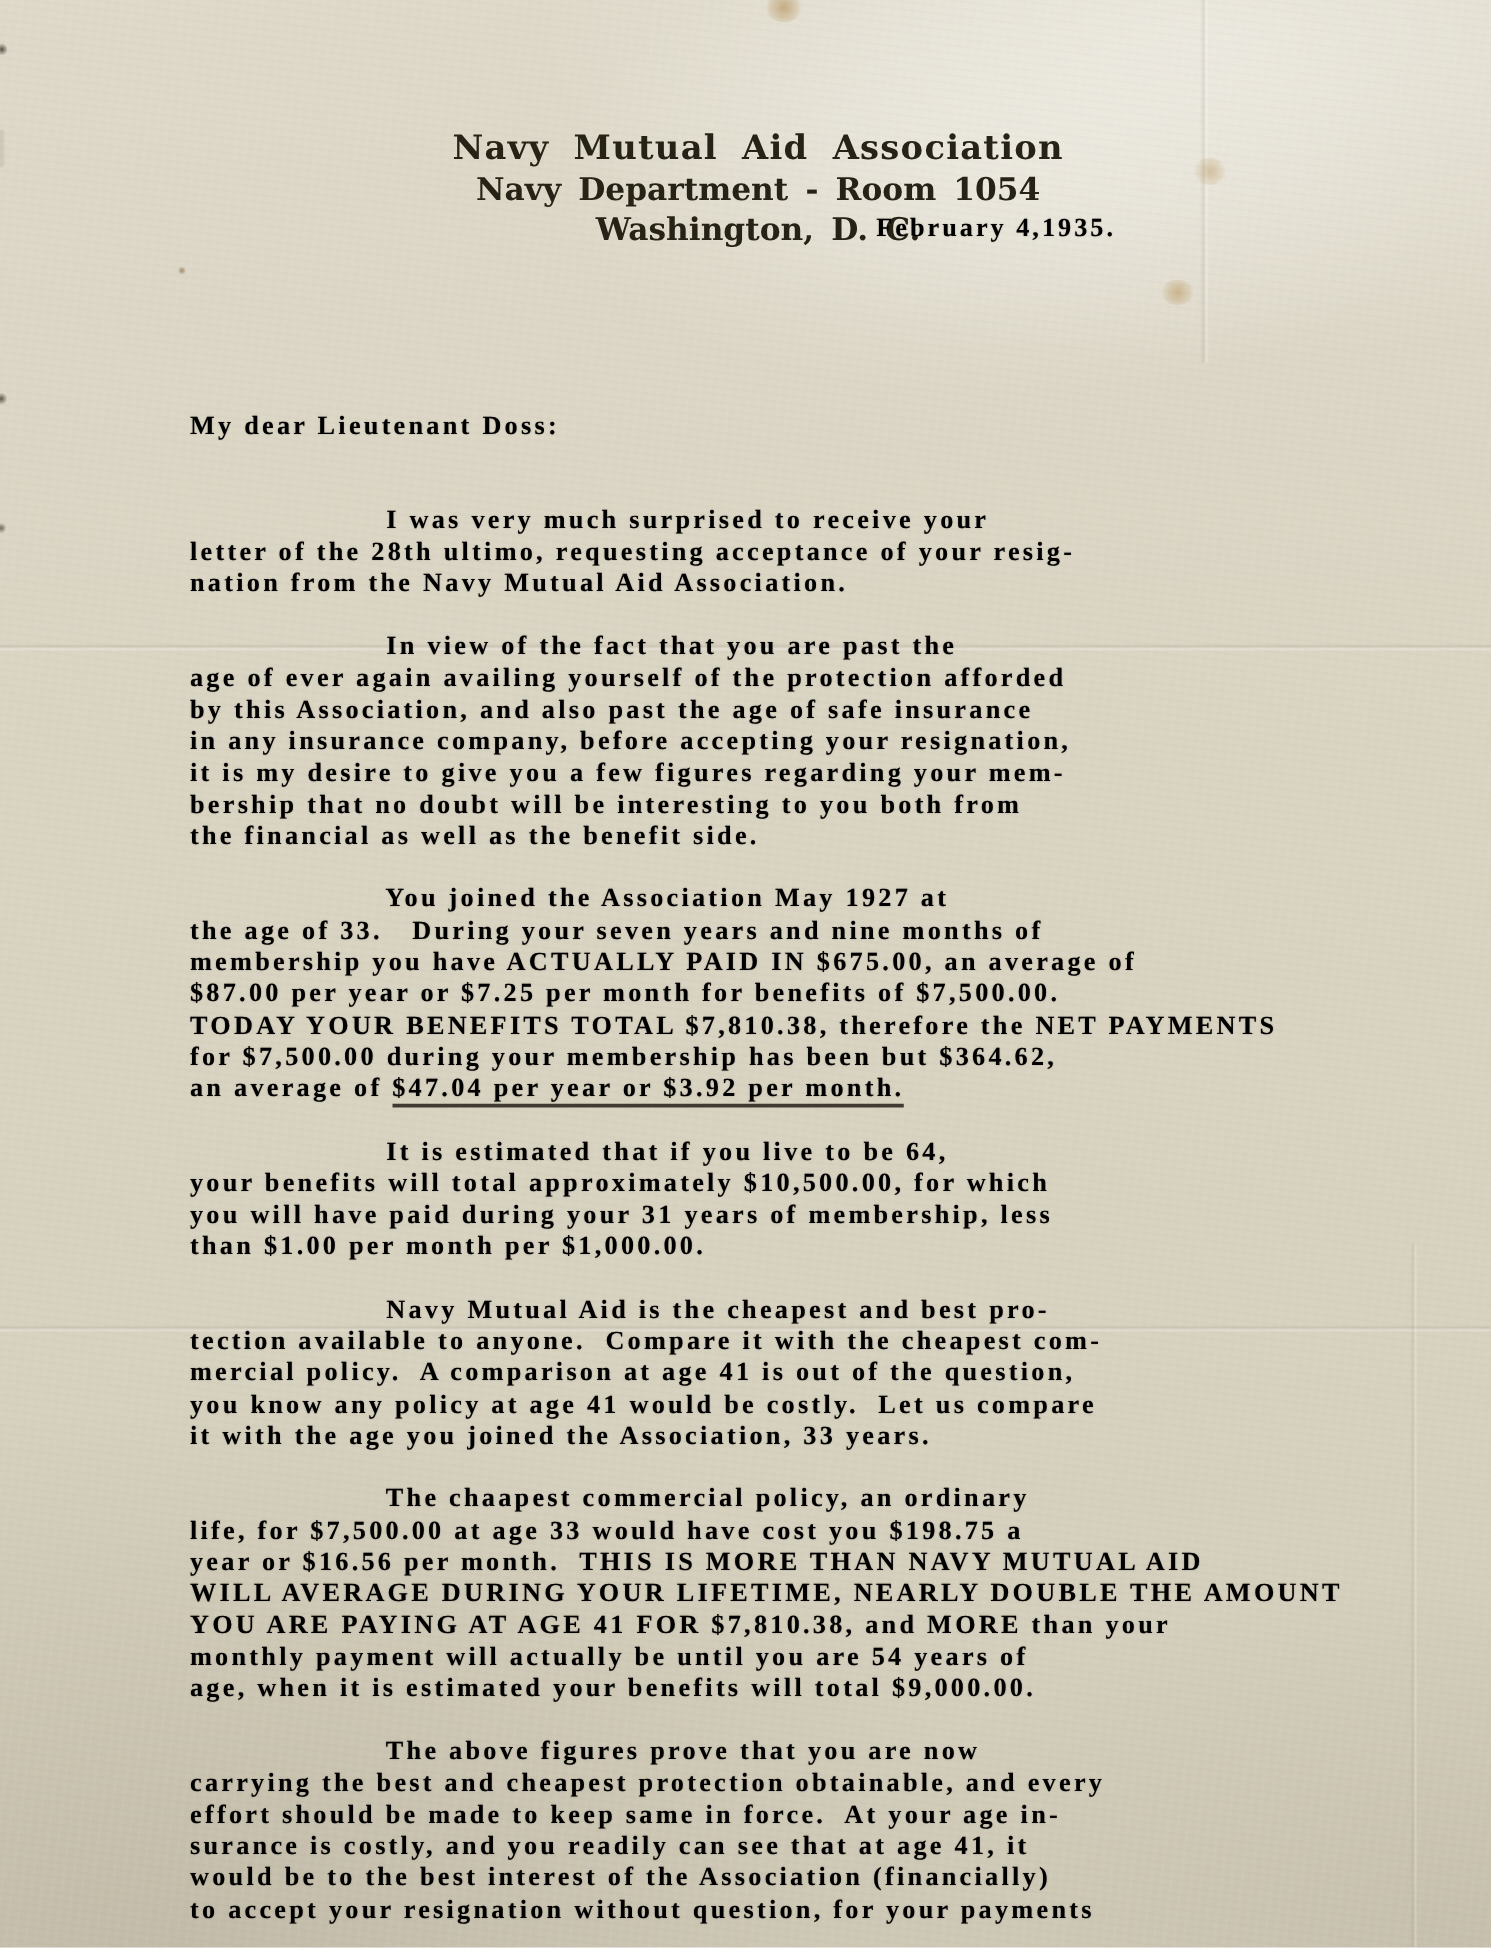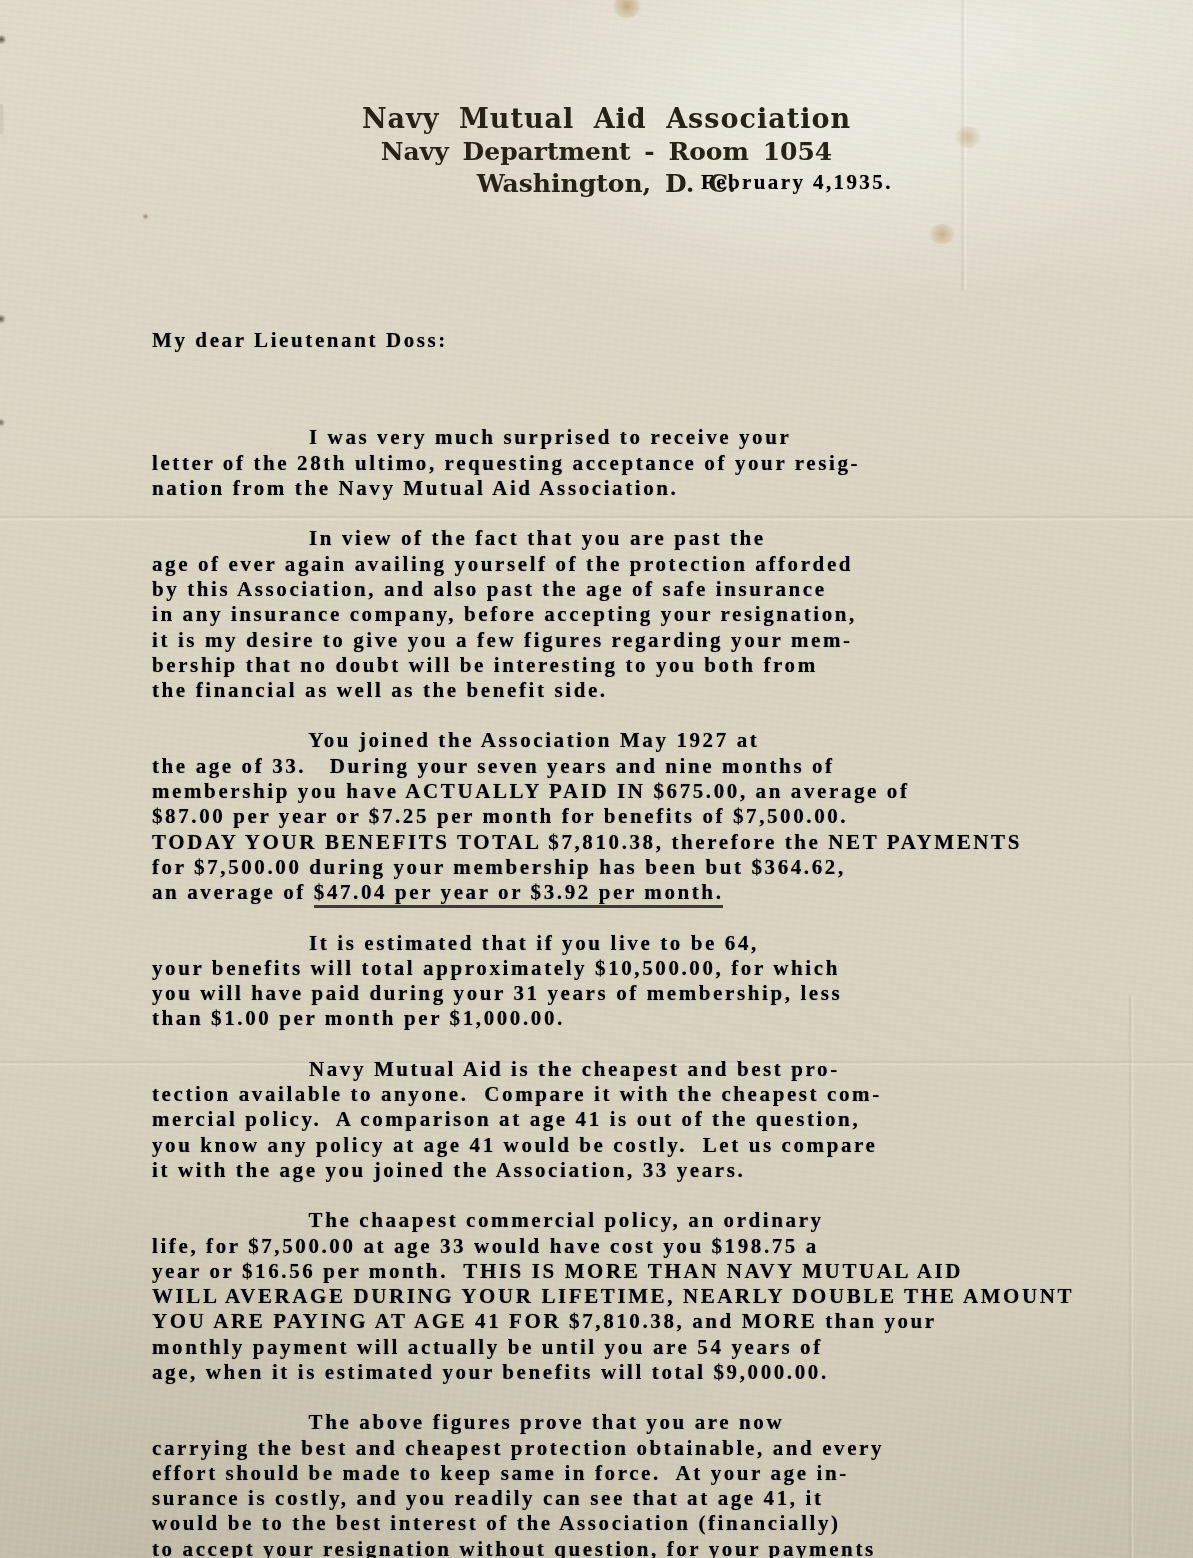--- a/index.html
+++ b/index.html
@@ -27,21 +27,21 @@
   .lh2{font-size:25px;word-spacing:5px;margin-top:3px;}
   .typed{
     font-family:Liberation Serif, serif;font-weight:bold;color:#000000;
     text-shadow:0 0 1px rgba(53,48,39,0.55);
   }
   .date{position:absolute;left:701px;top:170px;font-size:21px;letter-spacing:2.4px;white-space:pre;}
   .body-text{
     position:absolute;left:152px;top:277px;width:1010px;
     font-size:21px;line-height:25.3px;letter-spacing:2.6px;white-space:pre;
   }
-  .salutation{margin-bottom:22px;}
+  .salutation{}
   .para{margin-bottom:25px;}
   .line{white-space:pre;}
   .u{border-bottom:3px solid rgba(47,42,34,0.9);padding-bottom:1px;text-align:center;}
   .stain{position:absolute;border-radius:50%;pointer-events:none;}
   .crease{position:absolute;pointer-events:none;}
 </style>
 </head>
 <body>
 
 <div class="grain"></div>

